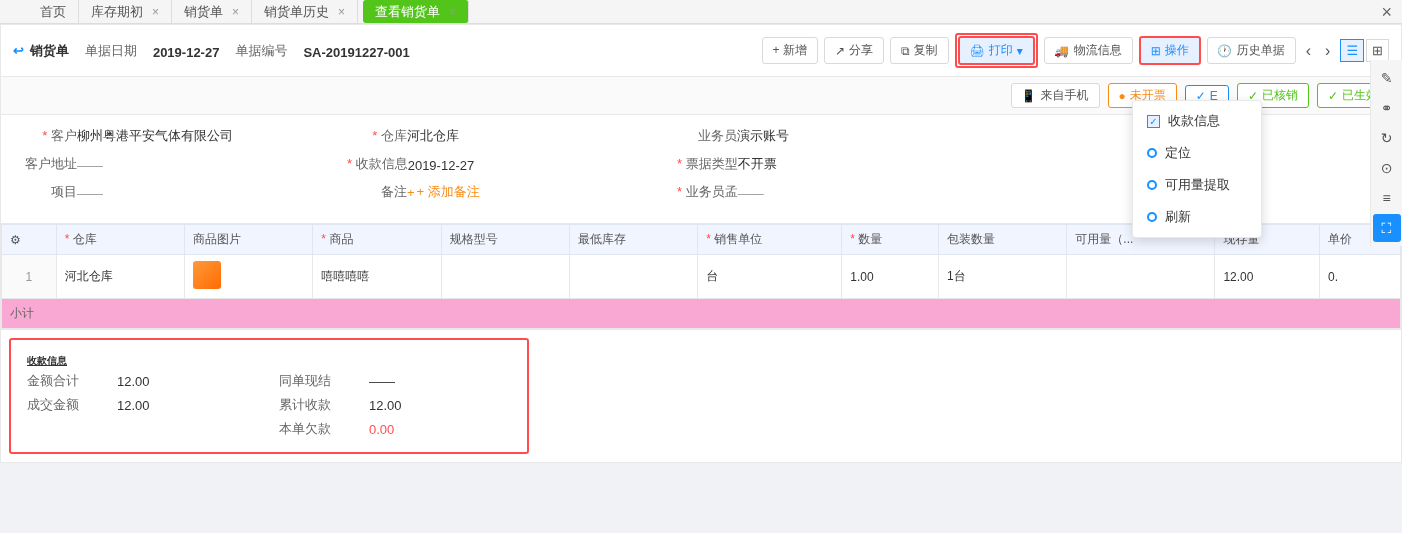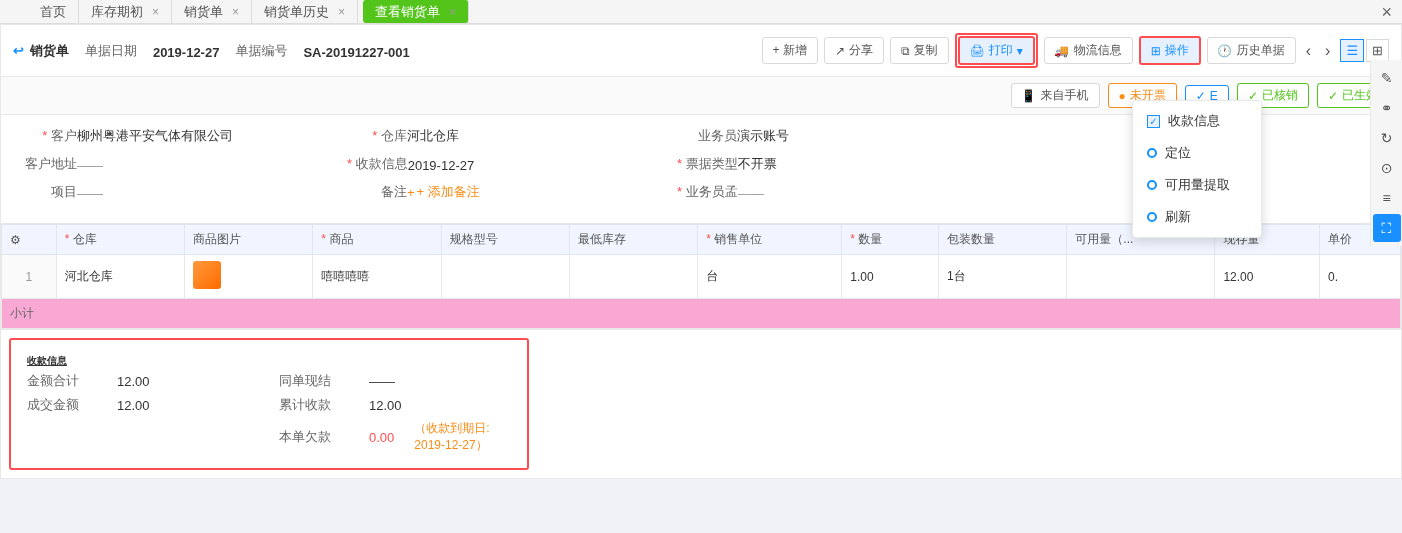--- a/index.html
+++ b/index.html
@@ -452,21 +452,20 @@
           <span class="payment-label">成交金额</span>
           <span class="payment-value">12.00</span>
         </div>
         <div class="payment-item">
           <span class="payment-label">累计收款</span>
           <span class="payment-value">12.00</span>
         </div>
         <div class="payment-item" style="grid-column: 2;">
           <span class="payment-label">本单欠款</span>
           <span class="payment-value red">0.00</span>
-          <span class="payment-value" style="color:#fa8c16; font-size:12px;">（收款到期日: 2019-12-27）</span>
         </div>
       </div>
     </div>
   </div>
 
   <div class="dropdown-overlay">
     <div class="dropdown-item">
       <span class="checkbox-sq">✓</span>
       <span>收款信息</span>
     </div>

